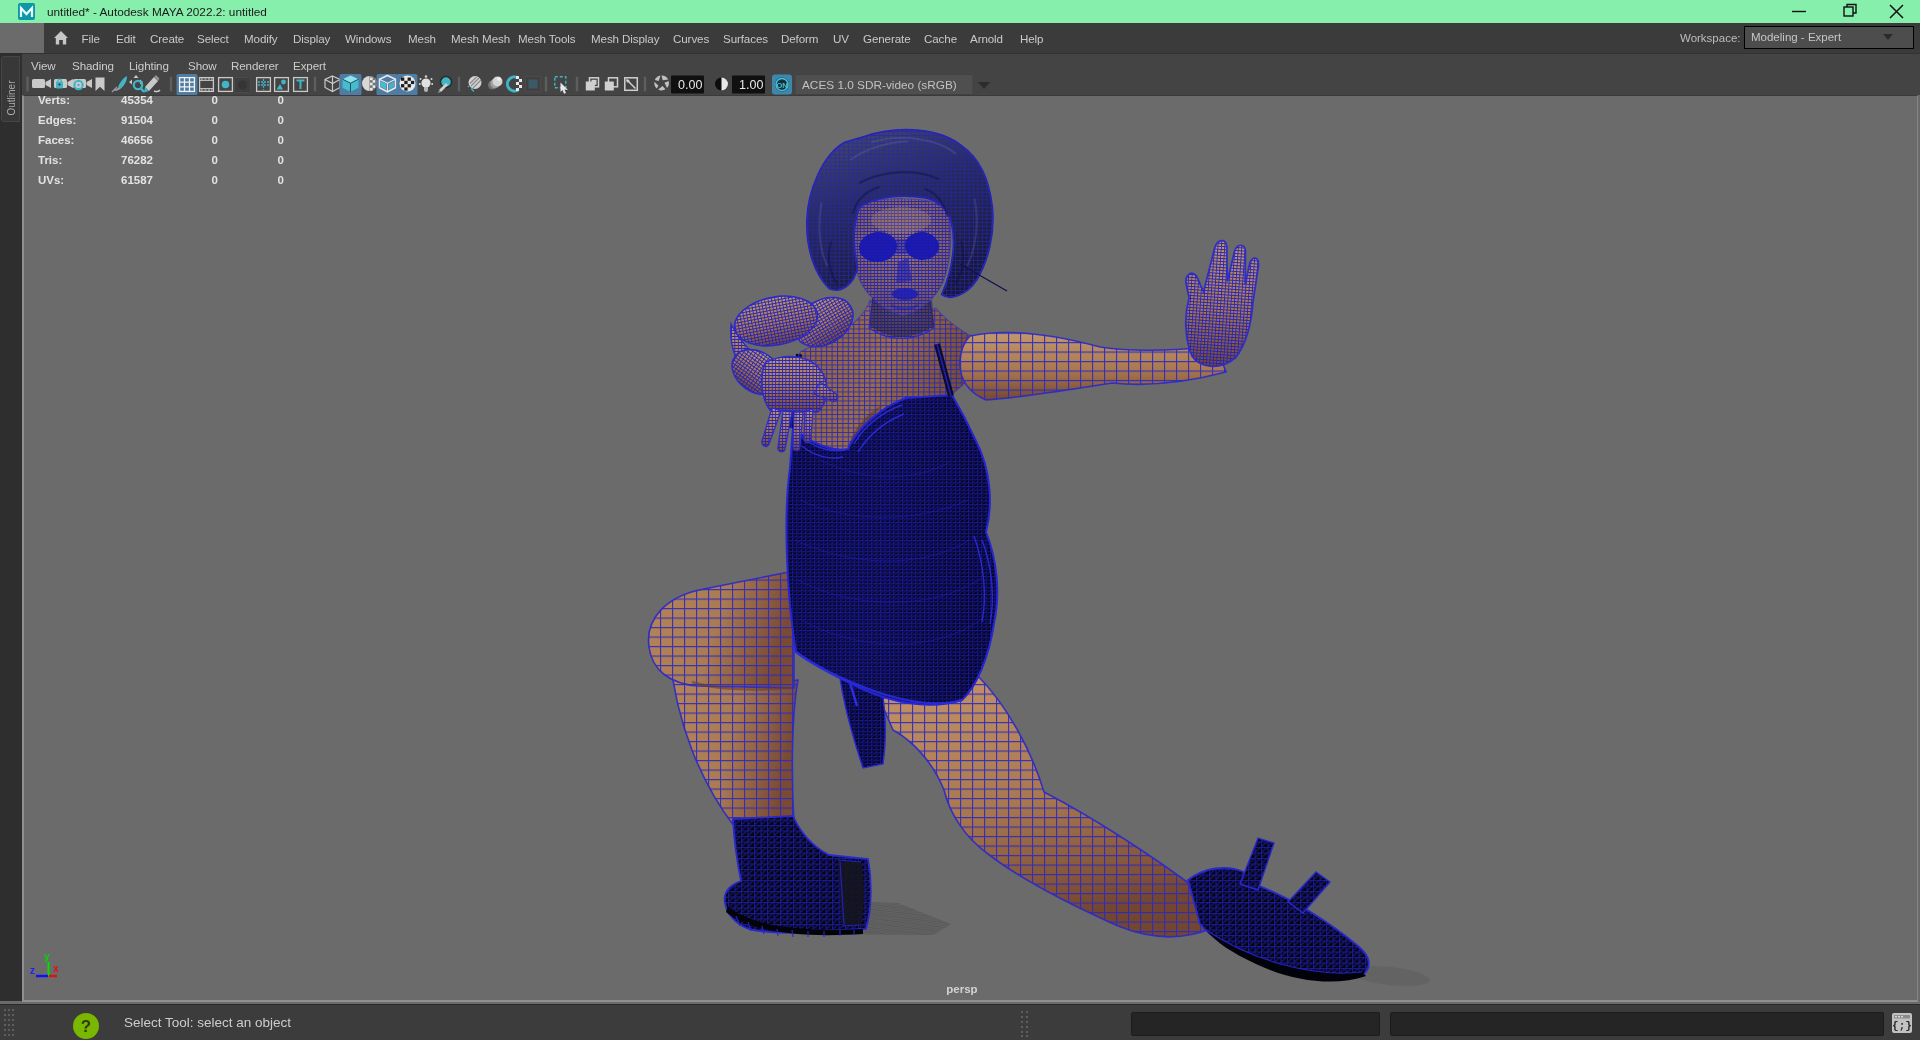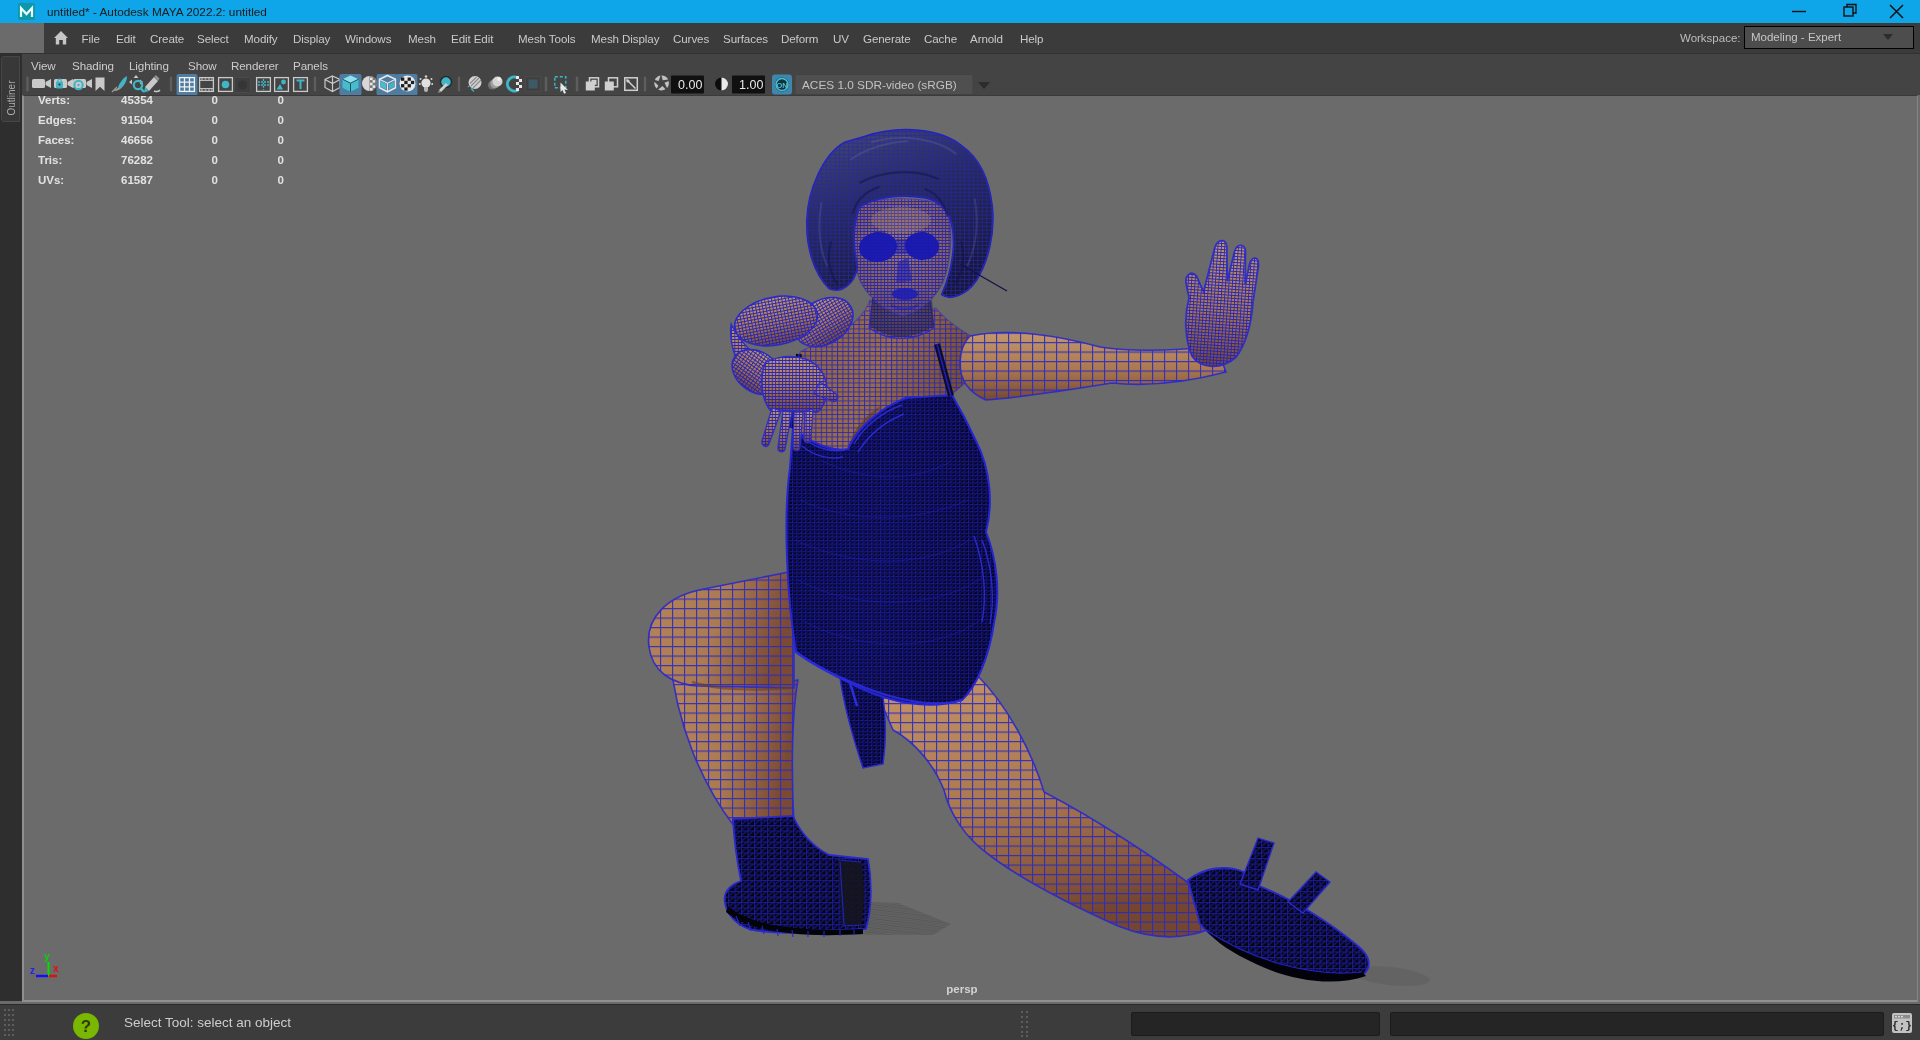--- a/index.html
+++ b/index.html
@@ -1,19 +1,19 @@
 <!DOCTYPE html>
 <html><head>
 <meta charset="utf-8">
 <style>
 html,body{margin:0;padding:0;background:#000;}
 *{box-sizing:border-box;}
 #app{position:relative;width:1920px;height:1040px;overflow:hidden;font-family:"Liberation Sans",sans-serif;background:#6b6b6b;}
 .abs{position:absolute;}
-#titlebar{left:0;top:0;width:1920px;height:23px;background:#0ea5e9;}
+#titlebar{left:0;top:0;width:1920px;height:23px;background:#86efac;}
 #title{left:47px;top:5px;font-size:11.8px;color:#1b1b1b;}
 #menubar{left:0;top:23px;width:1920px;height:30px;background:#3b3b3b;margin-left:44px;}
 .mi{position:absolute;top:9px;font-size:11.6px;color:#c9c9c9;white-space:nowrap;letter-spacing:-0.1px;}
 #panelzone{left:22px;top:53px;width:1898px;height:42px;background:#444444;border-top:1px solid #323232;}
 .pm{position:absolute;top:5px;font-size:11.6px;color:#cccccc;white-space:nowrap;letter-spacing:-0.1px;}
 #sidebar{left:0;top:53px;width:22px;height:948px;background:#2e2e2e;}
 #outtab{position:absolute;left:1px;top:3px;width:19px;height:66px;background:#383838;border:1px solid #464646;border-radius:3px 0 0 3px;}
 #outtxt{position:absolute;left:-19px;top:25px;width:56px;transform:rotate(-90deg);font-size:10px;color:#ababab;}
 #viewport{left:22px;top:95px;width:1896px;height:907px;border-left:2px solid #8f8f8f;border-right:1px solid #858585;border-bottom:2px solid #909090;border-top:1px solid #3a3a3a;}
 #statusbar{left:0;top:1004px;width:1920px;height:36px;background:#3c3c3c;border-top:1px solid #2a2a2a;}
@@ -240,21 +240,21 @@
       <path d="M9 2 L16 9 H14.2 V15.5 H10.8 V11 H7.2 V15.5 H3.8 V9 H2 Z" fill="#c6c6c6"></path>
     </svg>
     <div class="mi" style="left:37.5px">File</div>
     <div class="mi" style="left:72px">Edit</div>
     <div class="mi" style="left:106px">Create</div>
     <div class="mi" style="left:153px">Select</div>
     <div class="mi" style="left:200px">Modify</div>
     <div class="mi" style="left:249px">Display</div>
     <div class="mi" style="left:301px">Windows</div>
     <div class="mi" style="left:364px">Mesh</div>
-    <div class="mi" style="left:407px">Edit Edit</div>
+    <div class="mi" style="left:407px">Mesh Mesh</div>
     <div class="mi" style="left:474px">Mesh Tools</div>
     <div class="mi" style="left:547px">Mesh Display</div>
     <div class="mi" style="left:629px">Curves</div>
     <div class="mi" style="left:679px">Surfaces</div>
     <div class="mi" style="left:737px">Deform</div>
     <div class="mi" style="left:789px">UV</div>
     <div class="mi" style="left:819px">Generate</div>
     <div class="mi" style="left:880px">Cache</div>
     <div class="mi" style="left:926px">Arnold</div>
     <div class="mi" style="left:976px">Help</div>
@@ -268,21 +268,21 @@
       <rect x="7.8" y="12" width="1.5" height="3" fill="#3b3b3b"></rect>
     </svg>
   </div>
 
   <div id="panelzone" class="abs">
     <div class="pm" style="left:9px">View</div>
     <div class="pm" style="left:50px">Shading</div>
     <div class="pm" style="left:107px">Lighting</div>
     <div class="pm" style="left:166px">Show</div>
     <div class="pm" style="left:209px">Renderer</div>
-    <div class="pm" style="left:271px">Panels</div>
+    <div class="pm" style="left:271px">Expert</div>
     <svg id="tools" class="abs" style="left:0px;top:20px" width="1000" height="22" viewBox="0 0 1000 22">
         <rect x="4.3" y="2.5" width="2.4" height="15" rx="1.2" fill="#5e5e5e"></rect>
         <g transform="translate(10,0)">
           <rect x="0" y="5" width="13" height="9" rx="1.5" fill="#c9c9c9"></rect>
           <path d="M13.5 8 L19 5 V14 L13.5 11 Z" fill="#c9c9c9"></path>
         </g>
         <g transform="translate(32,0)">
           <rect x="0" y="5" width="13" height="9" rx="1.5" fill="#c9c9c9"></rect>
           <path d="M13.5 8 L19 5 V14 L13.5 11 Z" fill="#c9c9c9"></path>
           <rect x="2" y="7.5" width="7" height="7" rx="1" fill="#3fb5c5"></rect>

